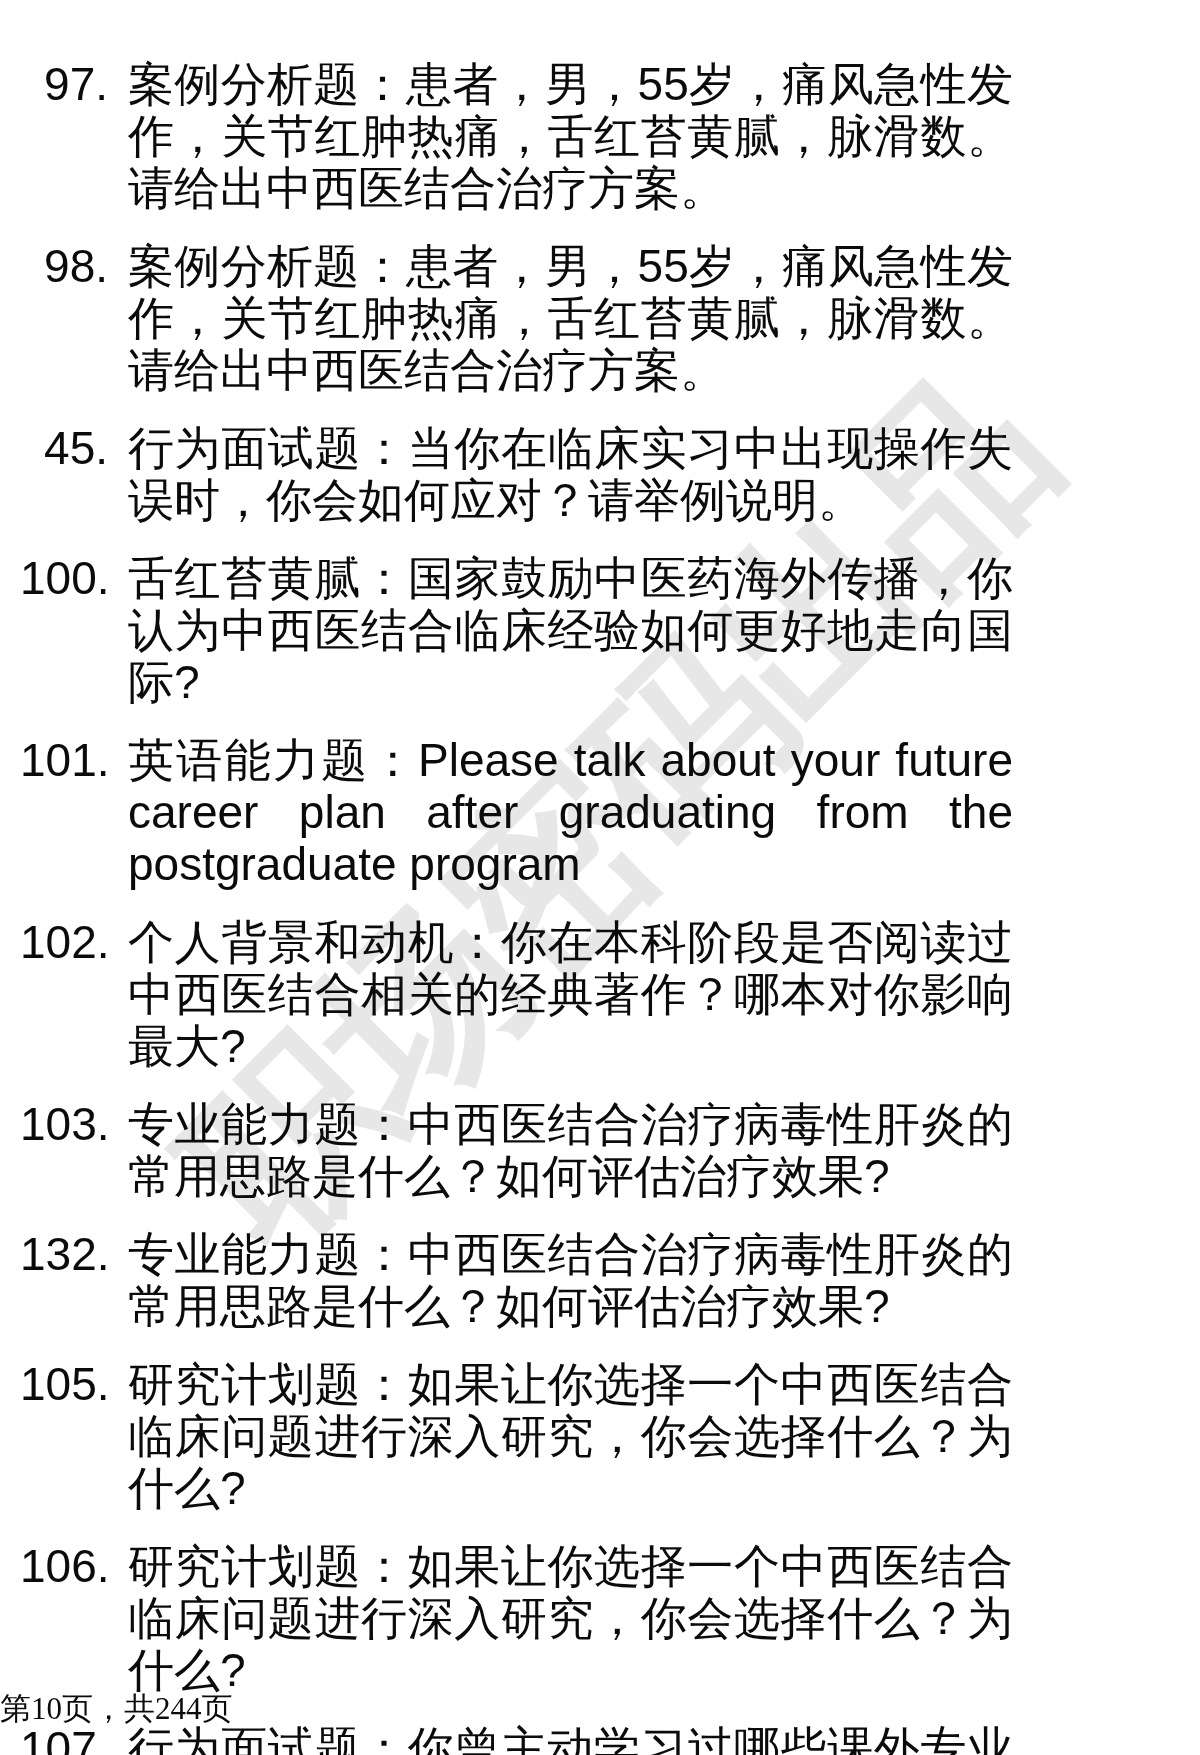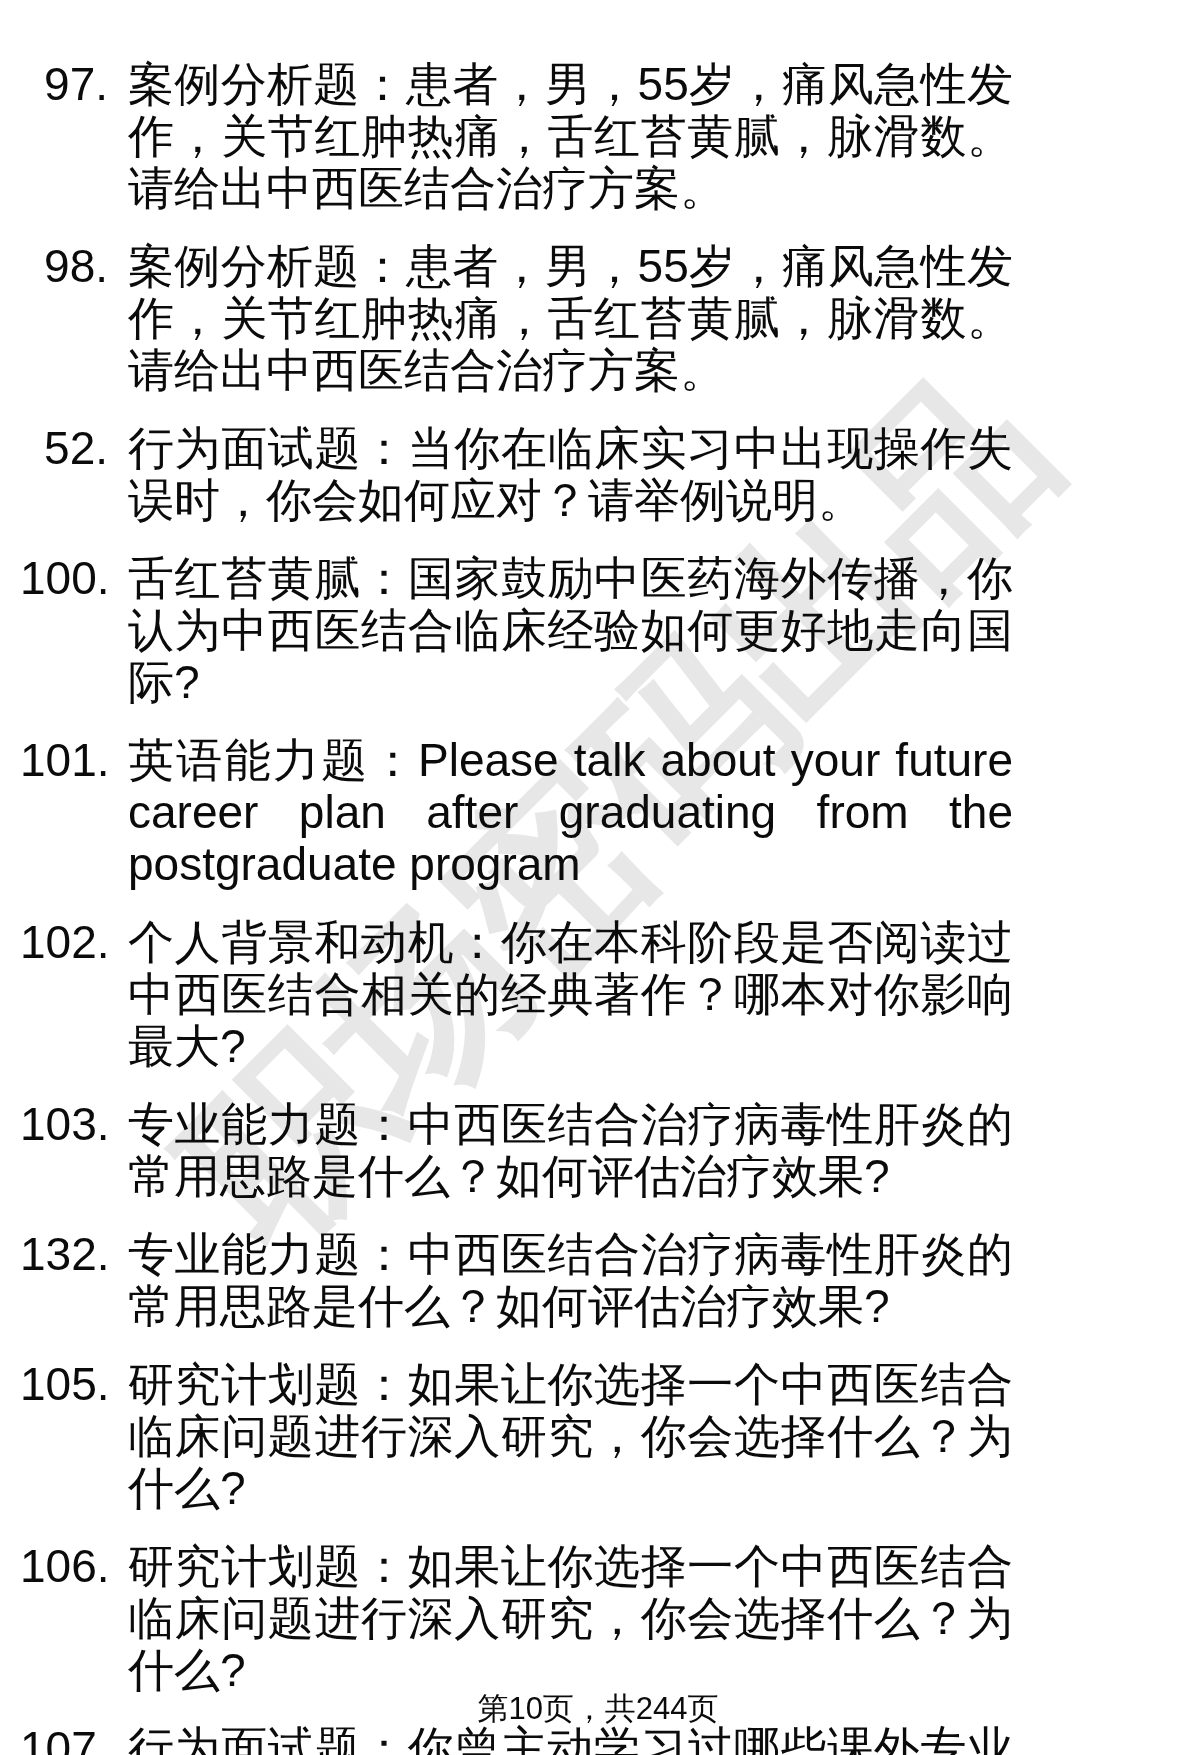--- a/index.html
+++ b/index.html
@@ -59,22 +59,23 @@
   }
   .note-line{
     text-align:justify;
     text-justify:inter-ideograph;
   }
   .footer{
     position:absolute;
     z-index:1;
     left:0;right:4px;
     top:1688px;
-    text-align:center;
+    text-align:left;
     font-size:31px;
+    font-family:Liberation Serif, serif;
   }
 </style>
 </head>
 <body>
 
 <div class="page">
 
   <div class="watermark">职场密码出品</div>
 
   <div class="content">
@@ -83,21 +84,21 @@
     <div class="q-num">97.</div>
     <div class="q-text">案例分析题：患者，男，55岁，痛风急性发作，关节红肿热痛，舌红苔黄腻，脉滑数。请给出中西医结合治疗方案。</div>
   </div>
 
   <div class="q-item">
     <div class="q-num">98.</div>
     <div class="q-text">案例分析题：患者，男，55岁，痛风急性发作，关节红肿热痛，舌红苔黄腻，脉滑数。请给出中西医结合治疗方案。</div>
   </div>
 
   <div class="q-item">
-    <div class="q-num">52.</div>
+    <div class="q-num">45.</div>
     <div class="q-text">行为面试题：当你在临床实习中出现操作失误时，你会如何应对？请举例说明。</div>
   </div>
 
   <div class="q-item">
     <div class="q-num">100.</div>
     <div class="q-text">舌红苔黄腻：国家鼓励中医药海外传播，你认为中西医结合临床经验如何更好地走向国际?</div>
   </div>
 
   <div class="q-item">
     <div class="q-num">101.</div>

